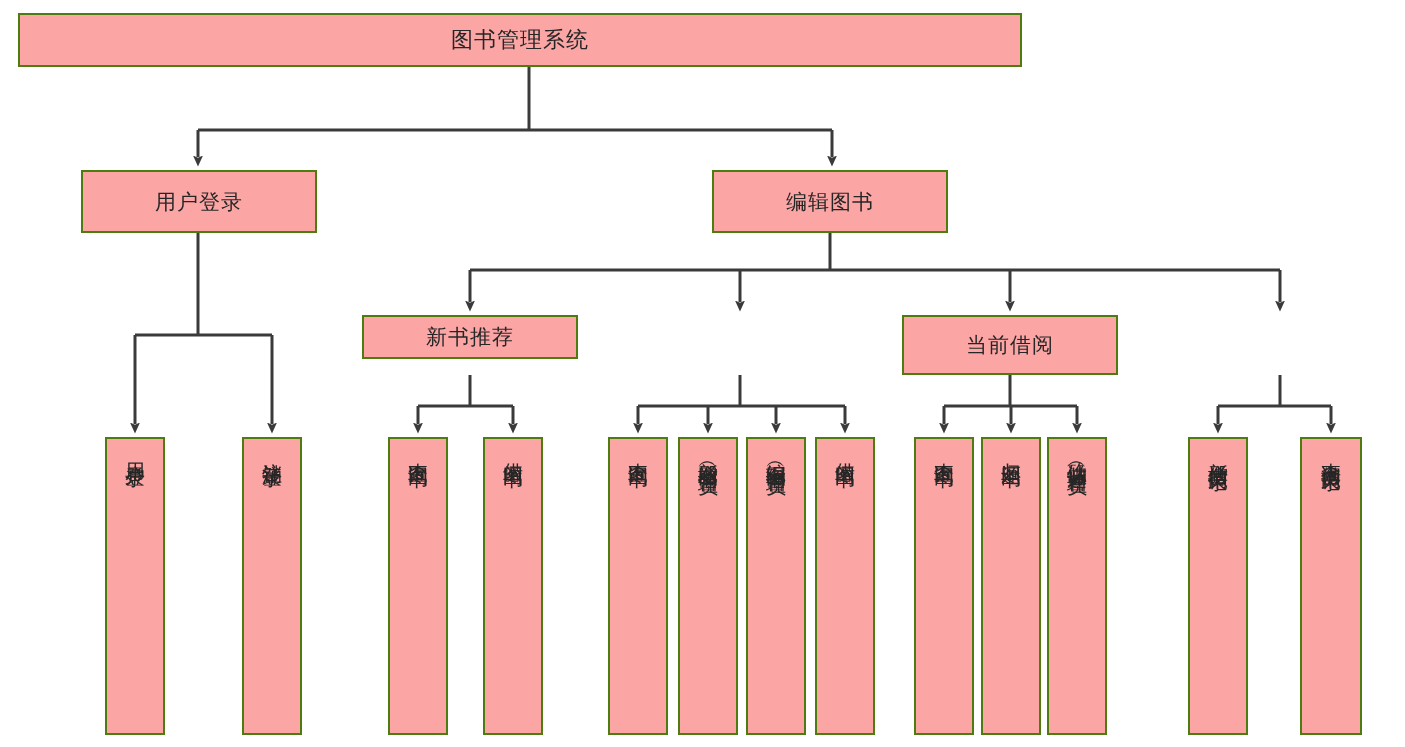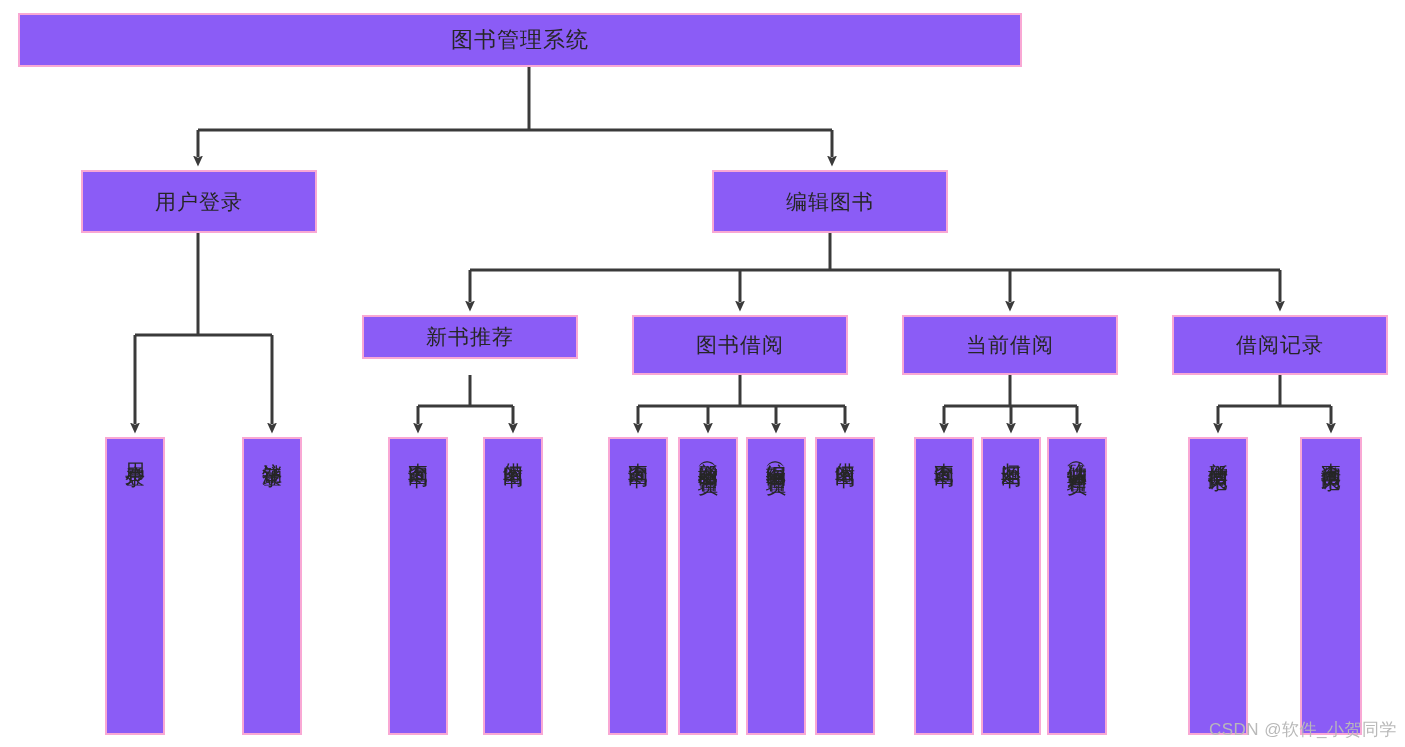--- a/index.html
+++ b/index.html
@@ -21,22 +21,22 @@
     position: absolute;
     left: 0;
     top: 0;
     width: 1405px;
     height: 747px;
     pointer-events: none;
   }
   .node {
     position: absolute;
     box-sizing: border-box;
-    border: 2px solid #f9a8d4;
-    background: #8b5cf6;
+    border: 2px solid #4d7c0f;
+    background: #fca5a5;
     display: flex;
     align-items: center;
     justify-content: center;
     color: #262626;
   }
   .node.horiz {
     font-size: 21px;
     letter-spacing: 1px;
     line-height: 1.2;
   }
@@ -130,28 +130,22 @@
   <div class="node horiz" style="left:81px; top:170px; width:236px; height:63px;">
     <span>用户登录</span>
   </div>
   <div class="node horiz" style="left:712px; top:170px; width:236px; height:63px;">
     <span>编辑图书</span>
   </div>
 
   <div class="node horiz" style="left:362px; top:315px; width:216px; height:44px;">
     <span>新书推荐</span>
   </div>
-  <div class="node horiz" style="left:632px; top:315px; width:216px; height:60px;">
-    <span>图书借阅</span>
-  </div>
   <div class="node horiz" style="left:902px; top:315px; width:216px; height:60px;">
     <span>当前借阅</span>
-  </div>
-  <div class="node horiz" style="left:1172px; top:315px; width:216px; height:60px;">
-    <span>借阅记录</span>
   </div>
 
   <div class="node vert" style="left:105px; top:437px; width:60px; height:298px;">
     <span>用户登录</span>
   </div>
   <div class="node vert" style="left:242px; top:437px; width:60px; height:298px;">
     <span>注销登录</span>
   </div>
   <div class="node vert" style="left:388px; top:437px; width:60px; height:298px;">
     <span>查询图书</span>
@@ -180,15 +174,14 @@
   <div class="node vert" style="left:1047px; top:437px; width:60px; height:298px;">
     <span>确认归还（管理员）</span>
   </div>
   <div class="node vert" style="left:1188px; top:437px; width:60px; height:298px;">
     <span>新增借阅记录</span>
   </div>
   <div class="node vert" style="left:1300px; top:437px; width:62px; height:298px;">
     <span>查询借阅记录</span>
   </div>
 
-  <div class="watermark">CSDN @软件_小贺同学</div>
 
 </div>
 
 </body></html>

